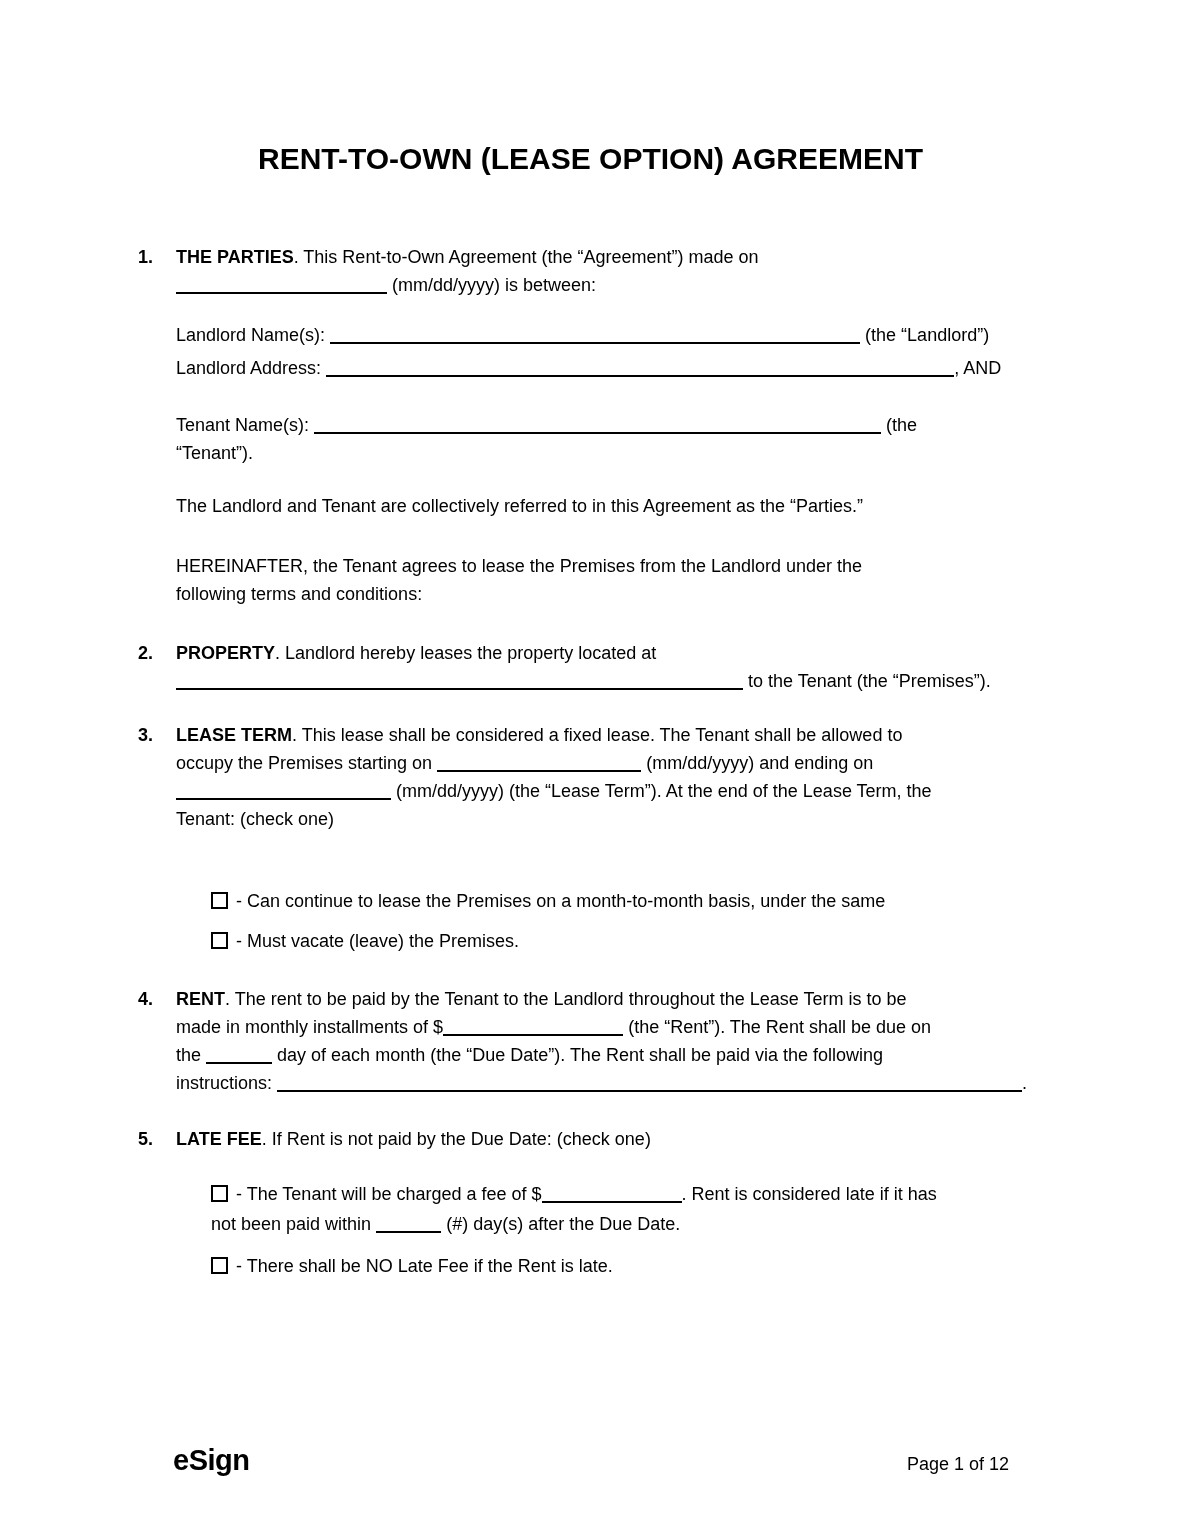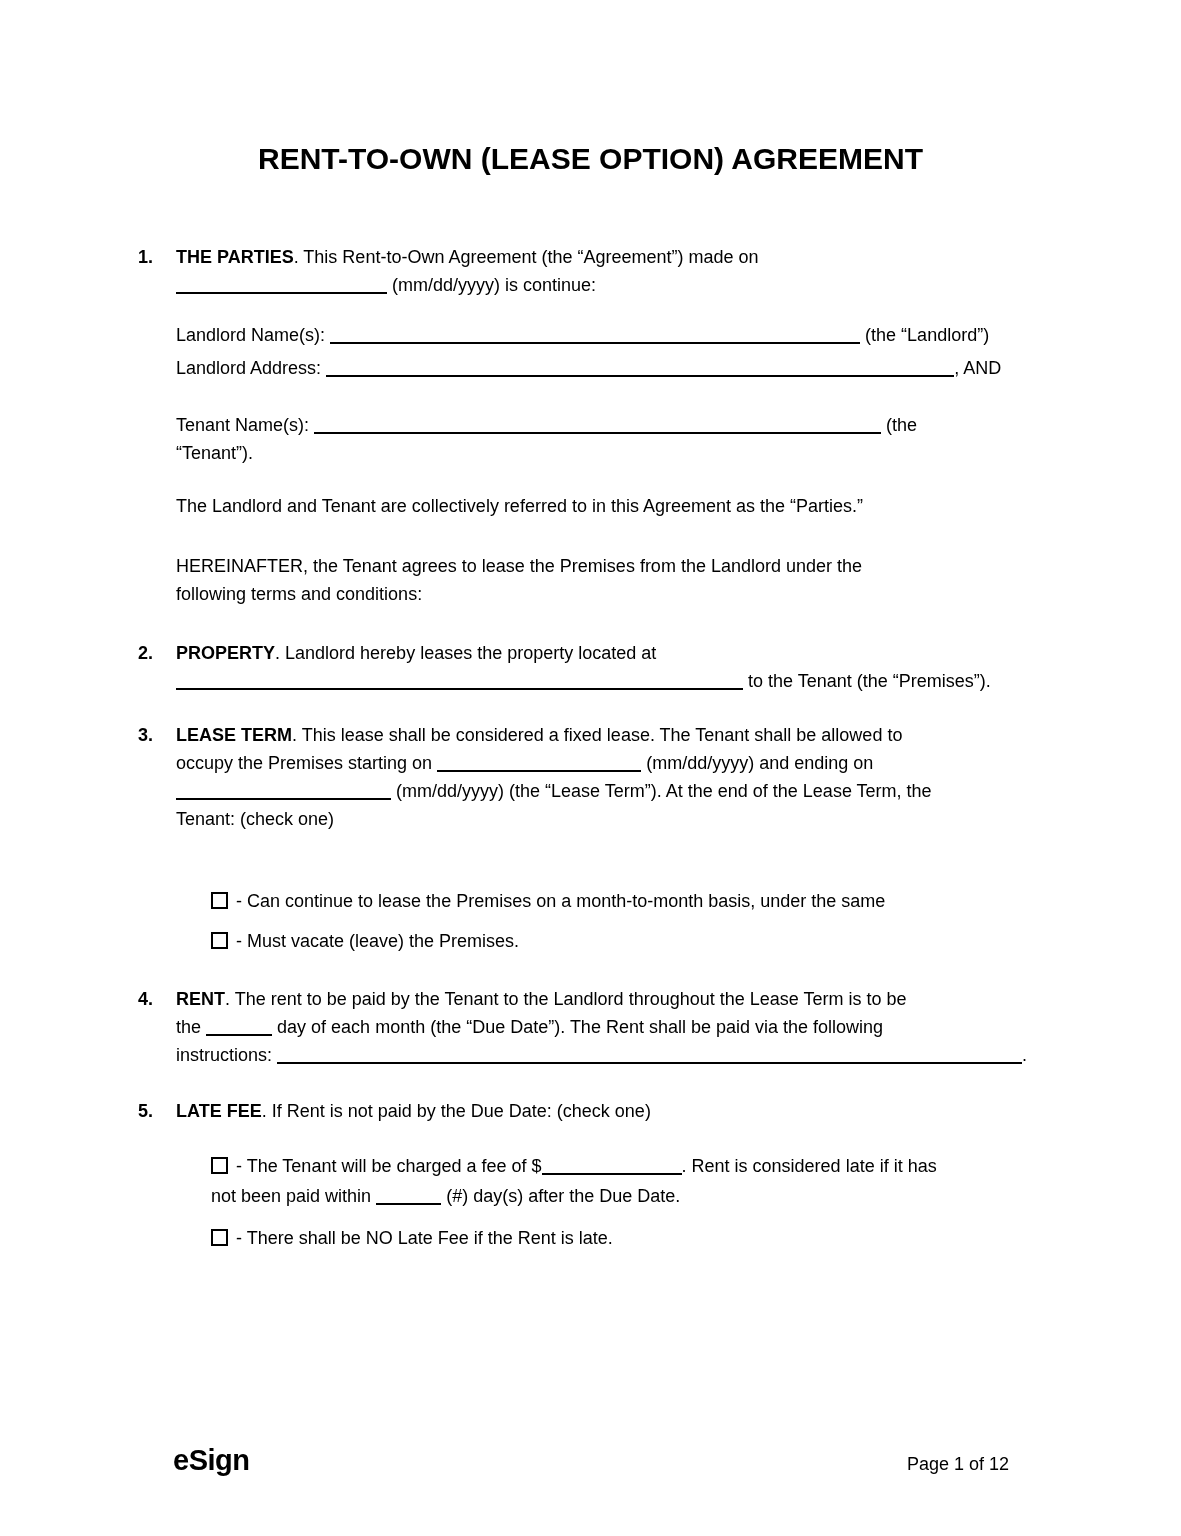--- a/index.html
+++ b/index.html
@@ -62,21 +62,21 @@
 
   <h1 class="title">RENT-TO-OWN (LEASE OPTION) AGREEMENT</h1>
 
   <div class="wrap">
 
     <div class="sec" style="margin-top:66px">
       <div class="num">1.</div>
       <div class="cnt">
         <div><span class="b">THE PARTIES</span><span>. This Rent-to-Own Agreement (the “Agreement”) made on</span></div>
         <div><span class="blank" style="width:211px"></span>
-          <span>(mm/dd/yyyy) is continue:</span></div>
+          <span>(mm/dd/yyyy) is between:</span></div>
 
         <div class="lh33" style="margin-top:20px">
           <div><span>Landlord Name(s):</span>
             <span class="blank" style="width:530px"></span>
             <span>(the “Landlord”)</span></div>
           <div><span>Landlord Address:</span>
             <span class="blank" style="width:628px"></span><span>, AND</span></div>
         </div>
 
         <div style="margin-top:26px">
@@ -121,20 +121,22 @@
         <div class="opt" style="margin-top:10px">
           <div><span class="cb"></span><span>- Must vacate (leave) the Premises.</span></div>
         </div>
       </div>
     </div>
 
     <div class="sec" style="margin-top:29px">
       <div class="num">4.</div>
       <div class="cnt">
         <div><span class="b">RENT</span><span>. The rent to be paid by the Tenant to the Landlord throughout the Lease Term is to be</span></div>
+        <div><span>made in monthly installments of $</span><span class="blank" style="width:180px"></span>
+          <span>(the “Rent”). The Rent shall be due on</span></div>
         <div><span>the</span>
           <span class="blank" style="width:66px"></span>
           <span>day of each month (the “Due Date”). The Rent shall be paid via the following</span></div>
         <div><span>instructions:</span>
           <span class="blank" style="width:745px"></span><span>.</span></div>
       </div>
     </div>
 
     <div class="sec" style="margin-top:28px">
       <div class="num">5.</div>

